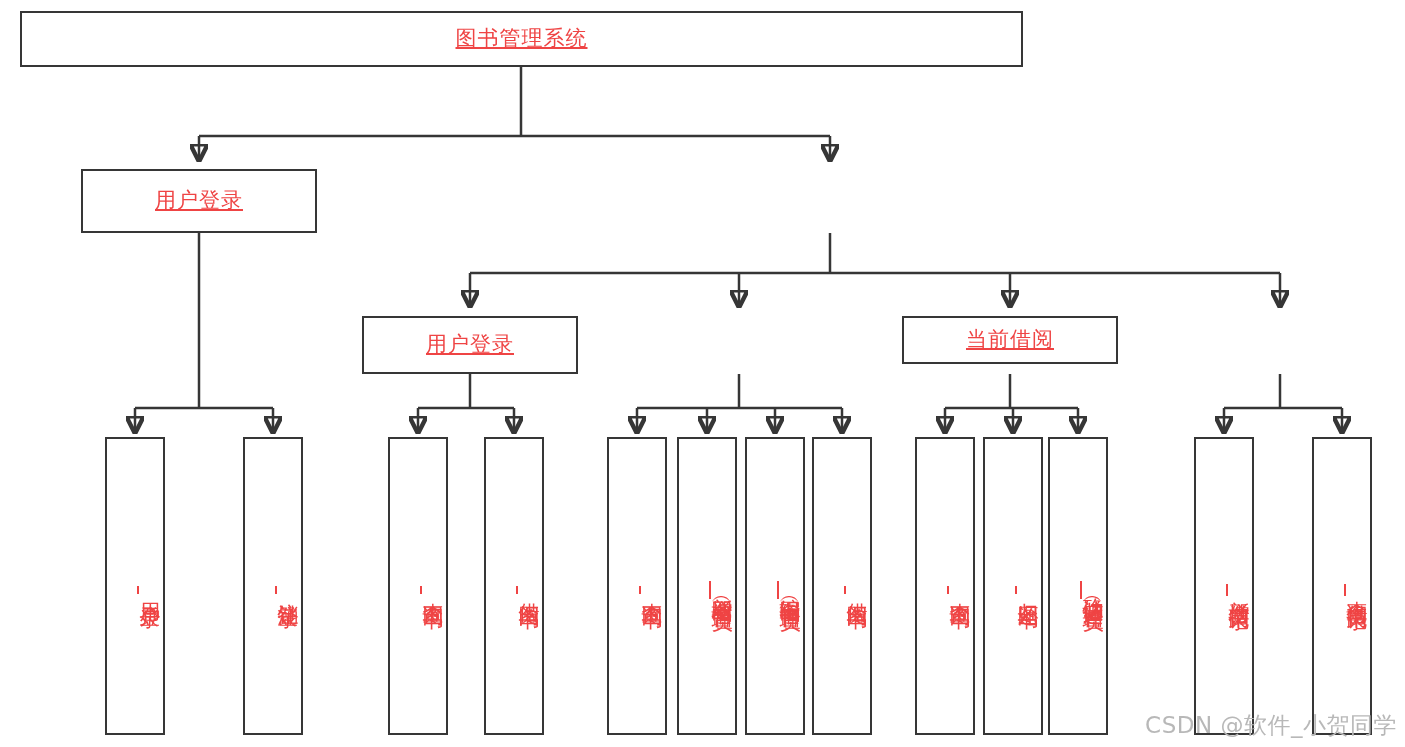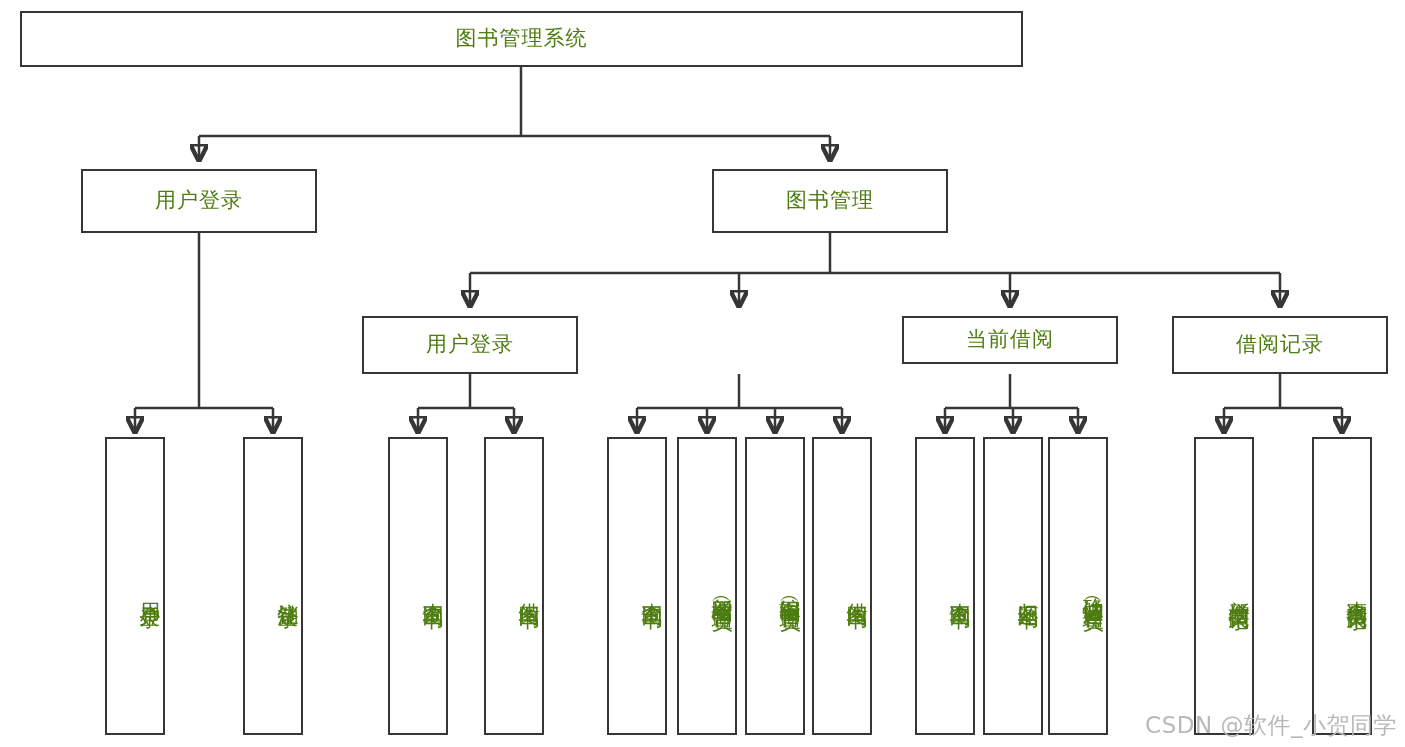--- a/index.html
+++ b/index.html
@@ -21,21 +21,22 @@
   }
   .node {
     position: absolute;
     box-sizing: border-box;
     border: 2.5px solid #363636;
     background: #ffffff;
     display: flex;
     align-items: center;
     justify-content: center;
     text-align: center;
-    color: #4d7c0f;
+    color: #ef4444;
+    text-decoration: underline;
   }
   .node.horizontal {
     font-size: 21px;
     line-height: 1.2;
     letter-spacing: 1px;
   }
   .node.vertical {
     writing-mode: vertical-rl;
     text-orientation: upright;
     font-size: 21px;
@@ -126,36 +127,30 @@
   </svg>
 
   <div class="node horizontal node-title" style="left:20px; top:11px; width:1003px; height:56px;">
     <span>图书管理系统</span>
   </div>
 
   <div class="node horizontal" style="left:81px; top:169px; width:236px; height:64px;">
     <span>用户登录</span>
   </div>
 
-  <div class="node horizontal" style="left:712px; top:169px; width:236px; height:64px;">
-    <span>图书管理</span>
-  </div>
 
   <div class="node horizontal" style="left:362px; top:316px; width:216px; height:58px;">
     <span>用户登录</span>
   </div>
 
 
   <div class="node horizontal" style="left:902px; top:316px; width:216px; height:48px;">
     <span>当前借阅</span>
   </div>
 
-  <div class="node horizontal" style="left:1172px; top:316px; width:216px; height:58px;">
-    <span>借阅记录</span>
-  </div>
 
   <div class="node vertical" style="left:105px; top:437px; width:60px; height:298px;">
     <span>用户登录</span>
   </div>
 
   <div class="node vertical" style="left:243px; top:437px; width:60px; height:298px;">
     <span>注销登录</span>
   </div>
 
   <div class="node vertical" style="left:388px; top:437px; width:60px; height:298px;">

